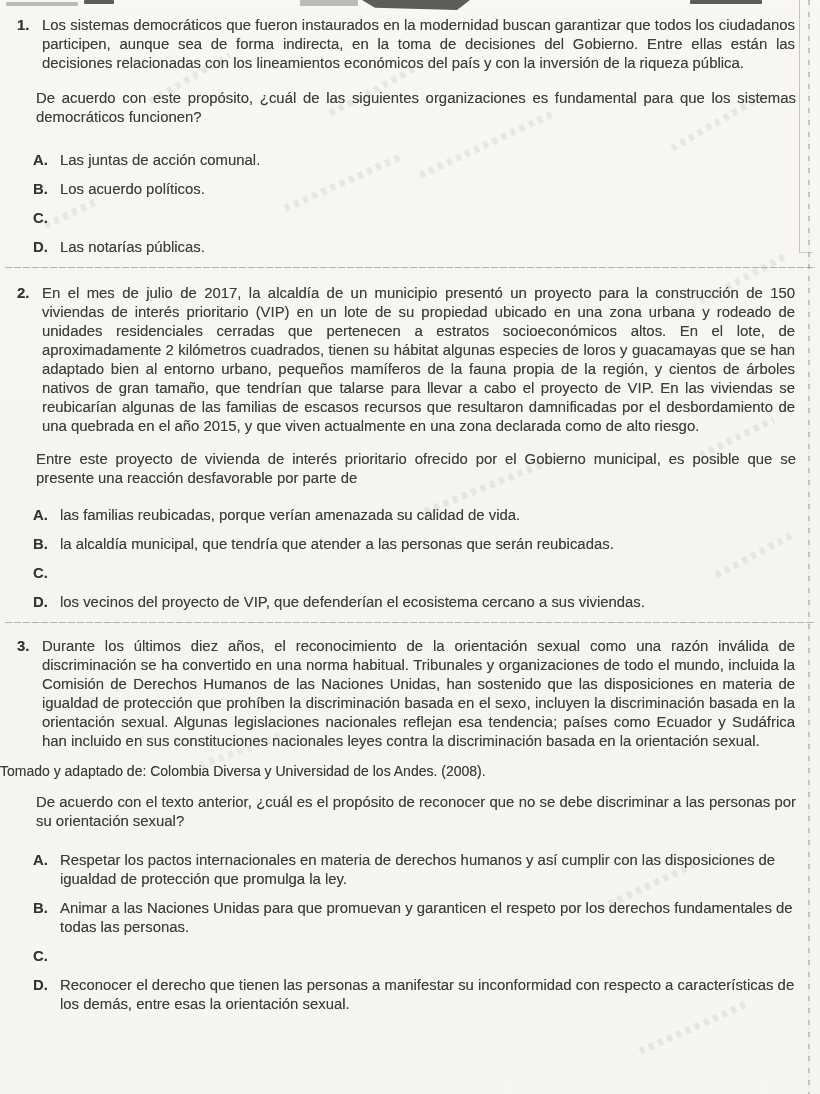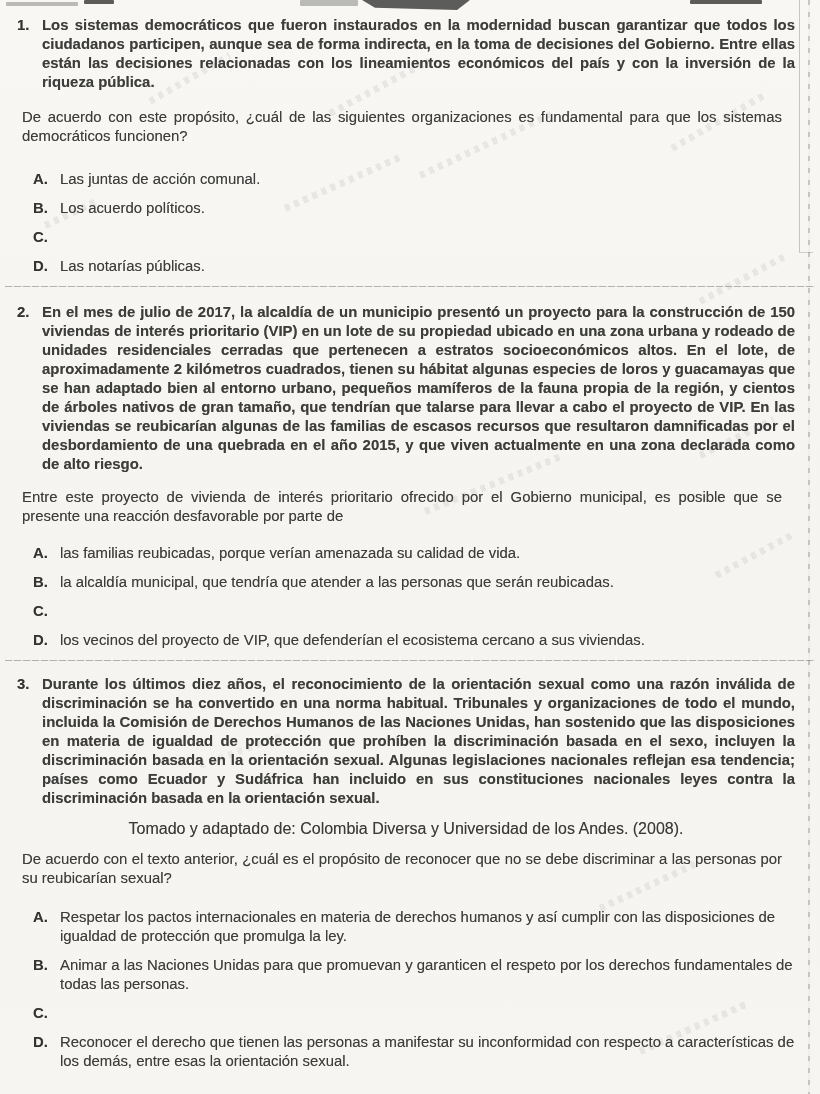--- a/index.html
+++ b/index.html
@@ -14,33 +14,33 @@
     line-height:19px;
     overflow:hidden;
     text-shadow:0 0 0.6px rgba(80,80,78,.55);
     box-sizing:border-box;
     padding-top:16px;
   }
   .question{position:relative;}
   .q-head{display:flex;align-items:flex-start;}
   .q-num{flex:0 0 42px;box-sizing:border-box;padding-left:17px;font-weight:bold;color:#34343一2;}
   .q-num{color:#343432;}
-  .q-body{margin:0;width:753px;text-align:justify;font-weight:bold;}
-  .q-prompt{margin:16px 0 0 22px;width:760px;text-align:justify;}
+  .q-body{margin:0;width:753px;text-align:justify;}
+  .q-prompt{margin:16px 0 0 36px;width:760px;text-align:justify;}
   .options{margin-top:24px;}
   .option{display:flex;margin-bottom:10px;}
   .option .letter{flex:0 0 27px;margin-left:33px;font-weight:bold;color:#343432;}
   .option .text{flex:1;max-width:735px;}
   .options-wide .option{margin-bottom:10px;}
   .divider{
     border:none;height:1px;margin:4px 5px 16px 5px;
     background:repeating-linear-gradient(90deg,
       rgba(125,123,116,.55) 0 7px, rgba(125,123,116,.15) 7px 9px);
   }
-  .citation{margin:12px 8px 0 0;text-align:center;font-size:16px;line-height:17.5px;color:#3a3a38;}
+  .citation{margin:12px 8px 0 0;text-align:left;font-size:14px;line-height:17.5px;color:#3a3a38;}
   .citation .it{font-style:italic;}
   .q3-prompt{margin-top:12px;}
   .q3 .options{margin-top:20px;}
   .q3 .option{margin-bottom:10px;}
   
   .art{position:absolute;background:#5c5c5a;border-radius:1px;}
   .art.faint{background:rgba(110,110,106,.45);}
   .art.torn{clip-path:polygon(0 0,100% 0,88% 100%,12% 78%);}
   
   .edge-line{position:absolute;left:799px;top:0;width:1px;height:252px;background:#c7c5bd;}
@@ -140,21 +140,21 @@
   <hr class="divider" style="margin-top:2px;margin-bottom:14px;">
 
   <section class="question q3">
     <div class="q-head">
       <span class="q-num">3.</span>
       <p class="q-body">Durante los últimos diez años, el reconocimiento de la orientación sexual como una razón inválida de discriminación se ha convertido en una norma habitual. Tribunales y organizaciones de todo el mundo, incluida la Comisión de Derechos Humanos de las Naciones Unidas, han sostenido que las disposiciones en materia de igualdad de protección que prohíben la discriminación basada en el sexo, incluyen la discriminación basada en la orientación sexual. Algunas legislaciones nacionales reflejan esa tendencia; países como Ecuador y Sudáfrica han incluido en sus constituciones nacionales leyes contra la discriminación basada en la orientación sexual.</p>
     </div>
     <div class="citation">
       <div>Tomado y adaptado de: Colombia Diversa y Universidad de los Andes. (2008).</div>
     </div>
-    <p class="q-prompt q3-prompt">De acuerdo con el texto anterior, ¿cuál es el propósito de reconocer que no se debe discriminar a las personas por su reubicarían sexual?</p>
+    <p class="q-prompt q3-prompt">De acuerdo con el texto anterior, ¿cuál es el propósito de reconocer que no se debe discriminar a las personas por su orientación sexual?</p>
     <div class="options options-wide">
       <div class="option">
         <span class="letter">A.</span>
         <span class="text">Respetar los pactos internacionales en materia de derechos humanos y así cumplir con las disposiciones de igualdad de protección que promulga la ley.</span>
       </div>
       <div class="option">
         <span class="letter">B.</span>
         <span class="text">Animar a las Naciones Unidas para que promuevan y garanticen el respeto por los derechos fundamentales de todas las personas.</span>
       </div>
       <div class="option">

